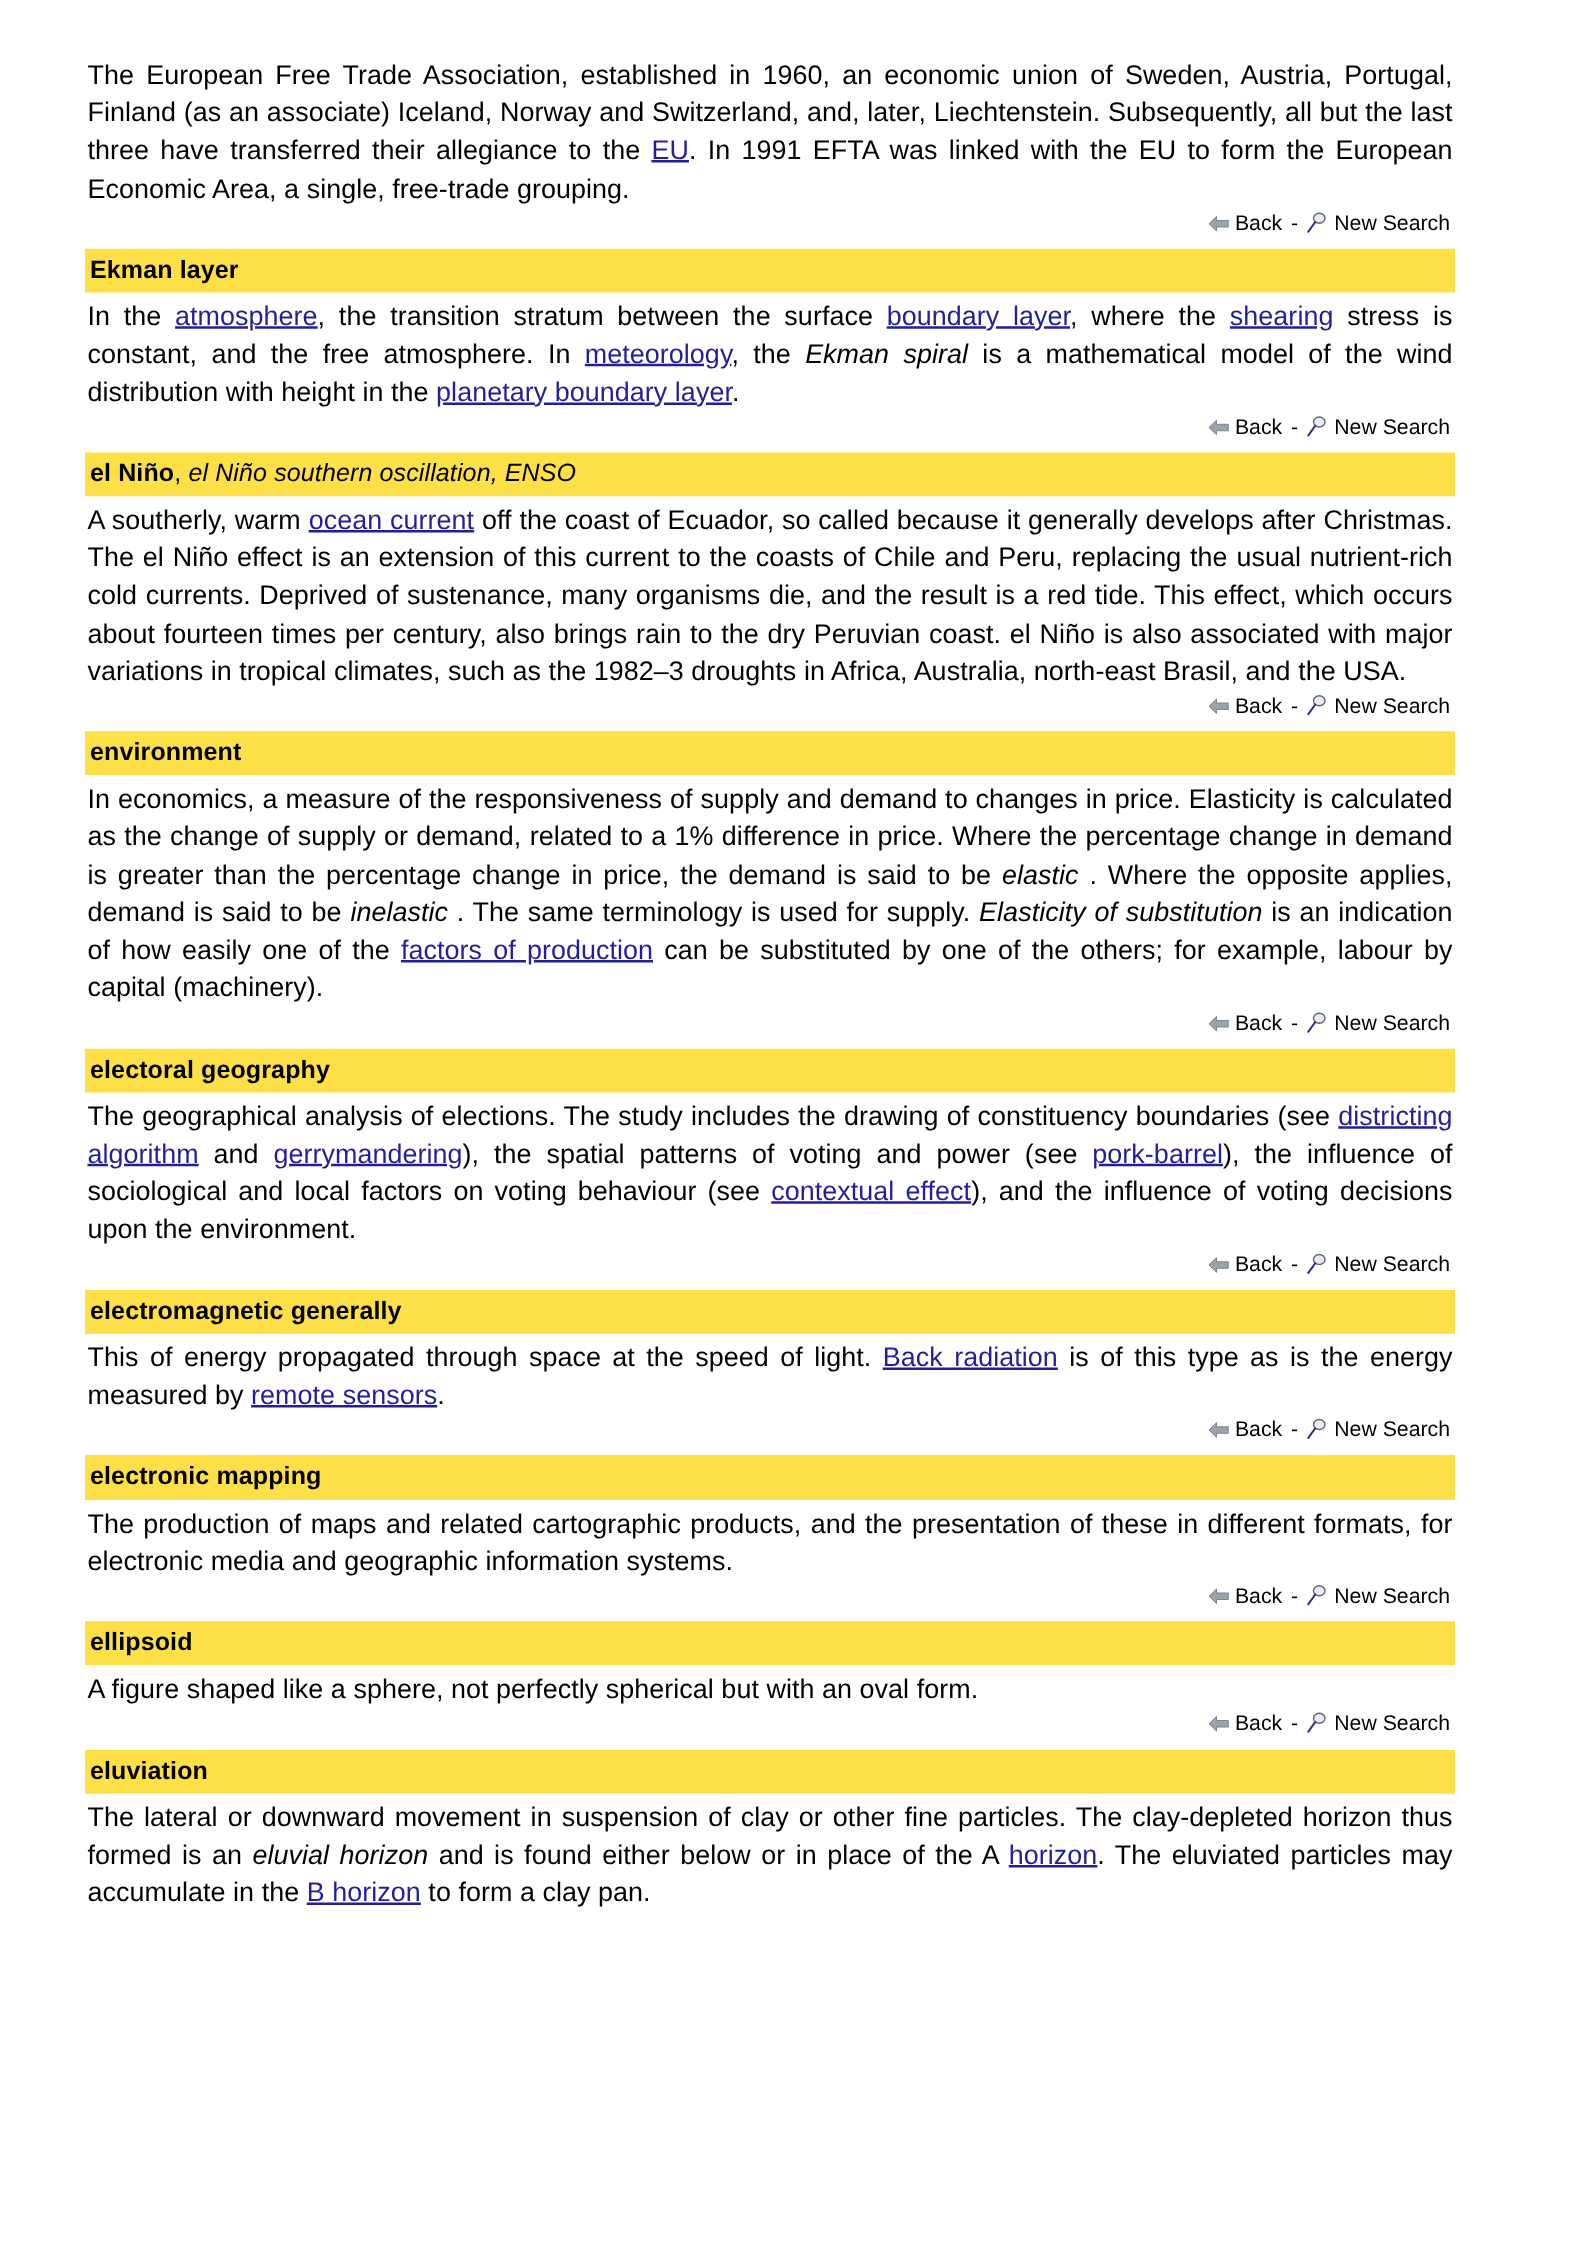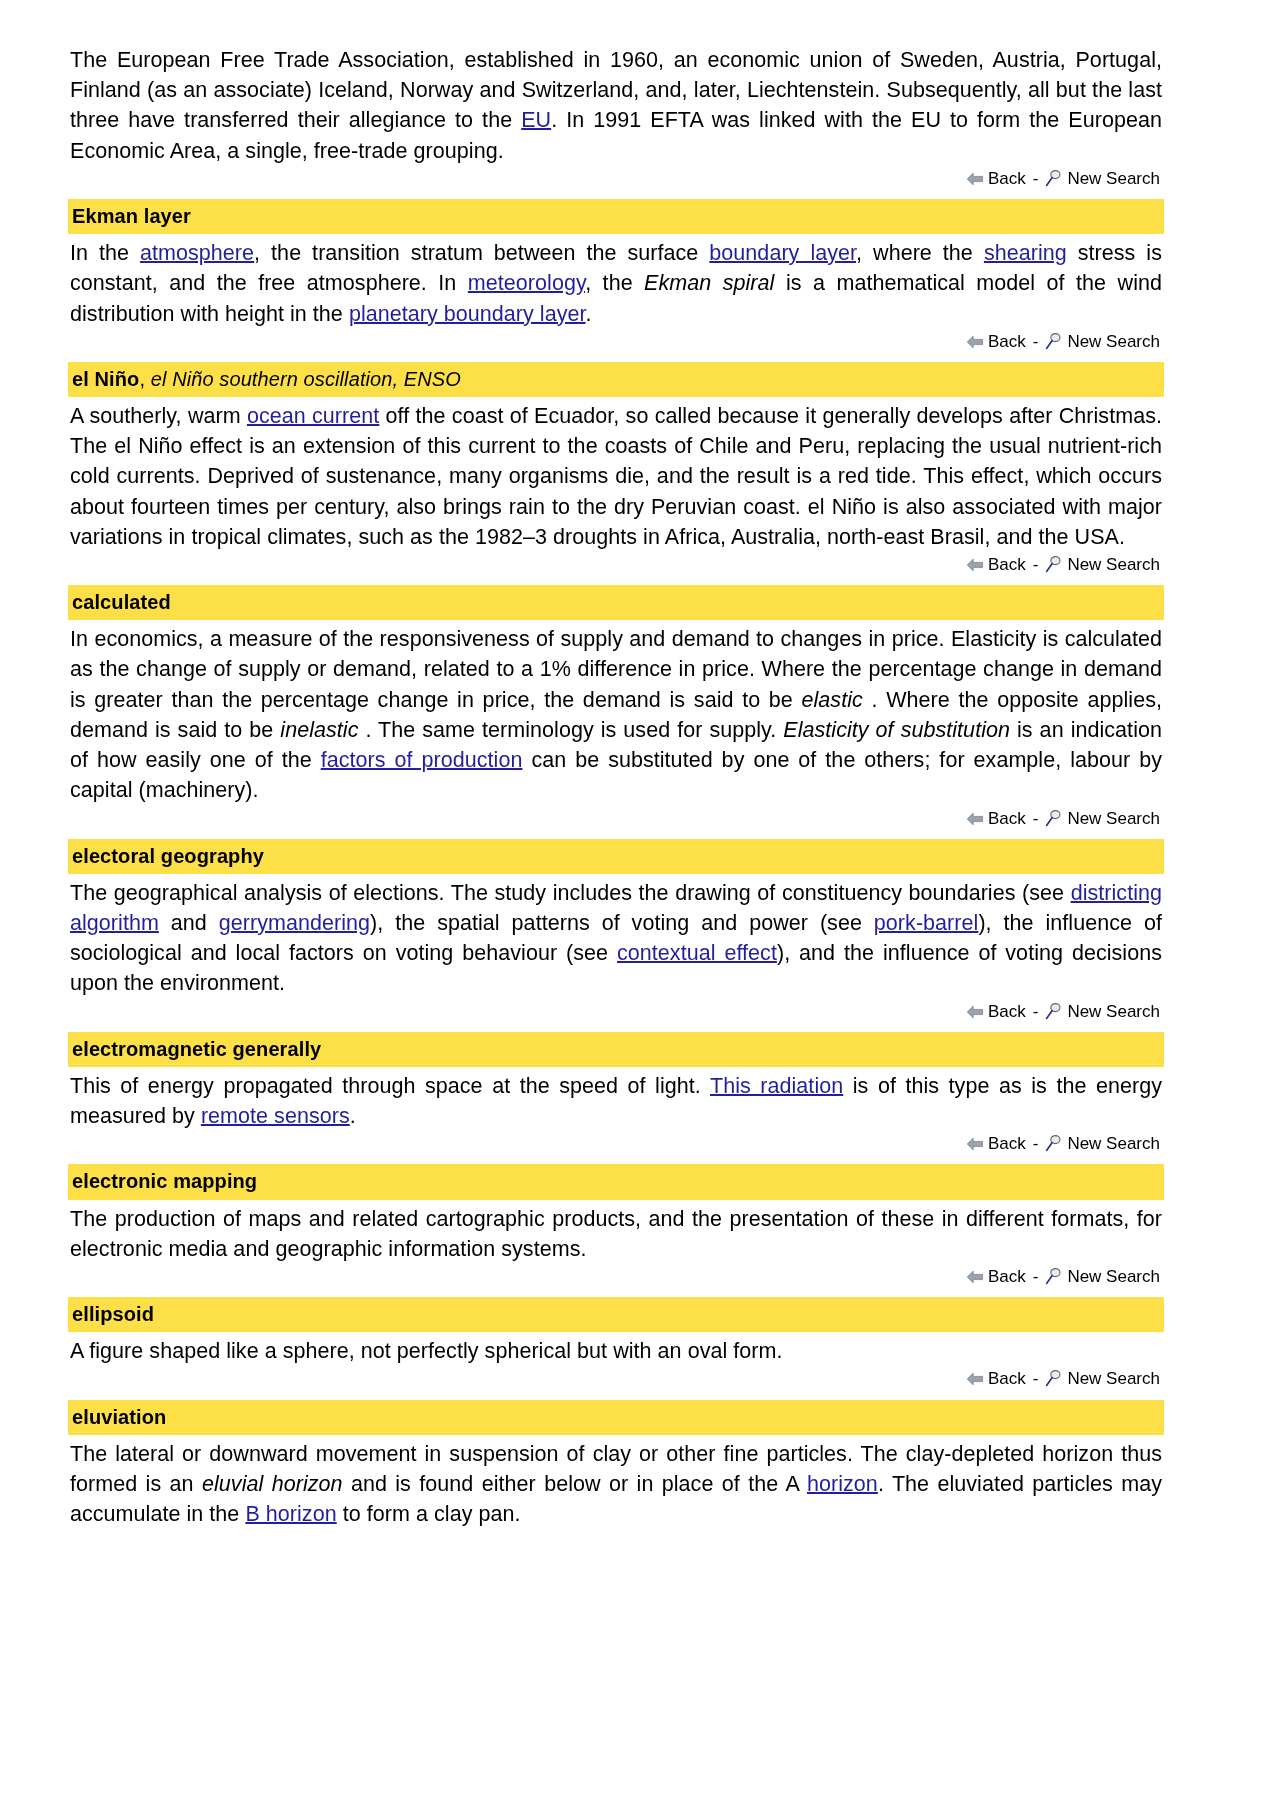--- a/index.html
+++ b/index.html
@@ -120,42 +120,42 @@
         <div class="entry-header"><span>el Niño</span><span class="sep">, </span><span class="alt">el Niño southern oscillation, ENSO</span></div>
         <div class="body-text"><span>A southerly, warm </span><a href="#" class="xref">ocean current</a><span> off the coast of Ecuador, so called because it generally develops after Christmas. The el Niño effect is an extension of this current to the coasts of Chile and Peru, replacing the usual nutrient-rich cold currents. Deprived of sustenance, many organisms die, and the result is a red tide. This effect, which occurs about fourteen times per century, also brings rain to the dry Peruvian coast. el Niño is also associated with major variations in tropical climates, such as the 1982–3 droughts in Africa, Australia, north-east Brasil, and the USA.</span></div>
         <div class="nav-row"><a href="#" class="nav-link"><span class="icon-back"><svg viewBox="0 0 18 14" width="18" height="14" xmlns="http://www.w3.org/2000/svg">
                 <path d="M7.2 1.2 L1.2 7 L7.2 12.8 L7.2 9.6 L16.6 9.6 L16.6 4.4 L7.2 4.4 Z" fill="#9aa3ab" stroke="#7b858e" stroke-width="0.8"></path>
               </svg></span><span>Back</span></a><span class="dash">-</span><a href="#" class="nav-link"><span class="icon-search"><svg viewBox="0 0 18 18" width="18" height="18" xmlns="http://www.w3.org/2000/svg">
                 <ellipse cx="10.4" cy="5.6" rx="4.6" ry="4.0" fill="#e8ecf0" stroke="#5a6472" stroke-width="1.1"></ellipse>
                 <line x1="7.2" y1="8.6" x2="1.6" y2="16.4" stroke="#2b2f8c" stroke-width="1.7" stroke-linecap="round"></line>
               </svg></span><span>New Search</span></a></div>
       </div>
       <div class="entry">
-        <div class="entry-header"><span>calculated</span></div>
+        <div class="entry-header"><span>environment</span></div>
         <div class="body-text"><span>In economics, a measure of the responsiveness of supply and demand to changes in price. Elasticity is calculated as the change of supply or demand, related to a 1% difference in price. Where the percentage change in demand is greater than the percentage change in price, the demand is said to be </span><i>elastic </i><span>. Where the opposite applies, demand is said to be </span><i>inelastic </i><span>. The same terminology is used for supply. </span><i>Elasticity of substitution</i><span> is an indication of how easily one of the </span><a href="#" class="xref">factors of production</a><span> can be substituted by one of the others; for example, labour by capital (machinery).</span></div>
         <div class="nav-row"><a href="#" class="nav-link"><span class="icon-back"><svg viewBox="0 0 18 14" width="18" height="14" xmlns="http://www.w3.org/2000/svg">
                 <path d="M7.2 1.2 L1.2 7 L7.2 12.8 L7.2 9.6 L16.6 9.6 L16.6 4.4 L7.2 4.4 Z" fill="#9aa3ab" stroke="#7b858e" stroke-width="0.8"></path>
               </svg></span><span>Back</span></a><span class="dash">-</span><a href="#" class="nav-link"><span class="icon-search"><svg viewBox="0 0 18 18" width="18" height="18" xmlns="http://www.w3.org/2000/svg">
                 <ellipse cx="10.4" cy="5.6" rx="4.6" ry="4.0" fill="#e8ecf0" stroke="#5a6472" stroke-width="1.1"></ellipse>
                 <line x1="7.2" y1="8.6" x2="1.6" y2="16.4" stroke="#2b2f8c" stroke-width="1.7" stroke-linecap="round"></line>
               </svg></span><span>New Search</span></a></div>
       </div>
       <div class="entry">
         <div class="entry-header"><span>electoral geography</span></div>
         <div class="body-text"><span>The geographical analysis of elections. The study includes the drawing of constituency boundaries  (see </span><a href="#" class="xref">districting algorithm</a><span>  and </span><a href="#" class="xref">gerrymandering</a><span>), the spatial patterns of voting and power (see </span><a href="#" class="xref">pork-barrel</a><span>), the influence of sociological and local factors on voting behaviour (see </span><a href="#" class="xref">contextual effect</a><span>), and the influence of voting decisions upon the environment.</span></div>
         <div class="nav-row"><a href="#" class="nav-link"><span class="icon-back"><svg viewBox="0 0 18 14" width="18" height="14" xmlns="http://www.w3.org/2000/svg">
                 <path d="M7.2 1.2 L1.2 7 L7.2 12.8 L7.2 9.6 L16.6 9.6 L16.6 4.4 L7.2 4.4 Z" fill="#9aa3ab" stroke="#7b858e" stroke-width="0.8"></path>
               </svg></span><span>Back</span></a><span class="dash">-</span><a href="#" class="nav-link"><span class="icon-search"><svg viewBox="0 0 18 18" width="18" height="18" xmlns="http://www.w3.org/2000/svg">
                 <ellipse cx="10.4" cy="5.6" rx="4.6" ry="4.0" fill="#e8ecf0" stroke="#5a6472" stroke-width="1.1"></ellipse>
                 <line x1="7.2" y1="8.6" x2="1.6" y2="16.4" stroke="#2b2f8c" stroke-width="1.7" stroke-linecap="round"></line>
               </svg></span><span>New Search</span></a></div>
       </div>
       <div class="entry">
         <div class="entry-header"><span>electromagnetic generally</span></div>
-        <div class="body-text"><span>This of energy propagated through space at the speed of light. </span><a href="#" class="xref">This radiation</a><span> is of this type as is the energy measured by </span><a href="#" class="xref">remote sensors</a><span>.</span></div>
+        <div class="body-text"><span>This of energy propagated through space at the speed of light. </span><a href="#" class="xref">Back radiation</a><span> is of this type as is the energy measured by </span><a href="#" class="xref">remote sensors</a><span>.</span></div>
         <div class="nav-row"><a href="#" class="nav-link"><span class="icon-back"><svg viewBox="0 0 18 14" width="18" height="14" xmlns="http://www.w3.org/2000/svg">
                 <path d="M7.2 1.2 L1.2 7 L7.2 12.8 L7.2 9.6 L16.6 9.6 L16.6 4.4 L7.2 4.4 Z" fill="#9aa3ab" stroke="#7b858e" stroke-width="0.8"></path>
               </svg></span><span>Back</span></a><span class="dash">-</span><a href="#" class="nav-link"><span class="icon-search"><svg viewBox="0 0 18 18" width="18" height="18" xmlns="http://www.w3.org/2000/svg">
                 <ellipse cx="10.4" cy="5.6" rx="4.6" ry="4.0" fill="#e8ecf0" stroke="#5a6472" stroke-width="1.1"></ellipse>
                 <line x1="7.2" y1="8.6" x2="1.6" y2="16.4" stroke="#2b2f8c" stroke-width="1.7" stroke-linecap="round"></line>
               </svg></span><span>New Search</span></a></div>
       </div>
       <div class="entry">
         <div class="entry-header"><span>electronic mapping</span></div>
         <div class="body-text"><span>The production of maps and related cartographic products, and the presentation of these in different formats, for electronic media and geographic information systems.</span></div>

